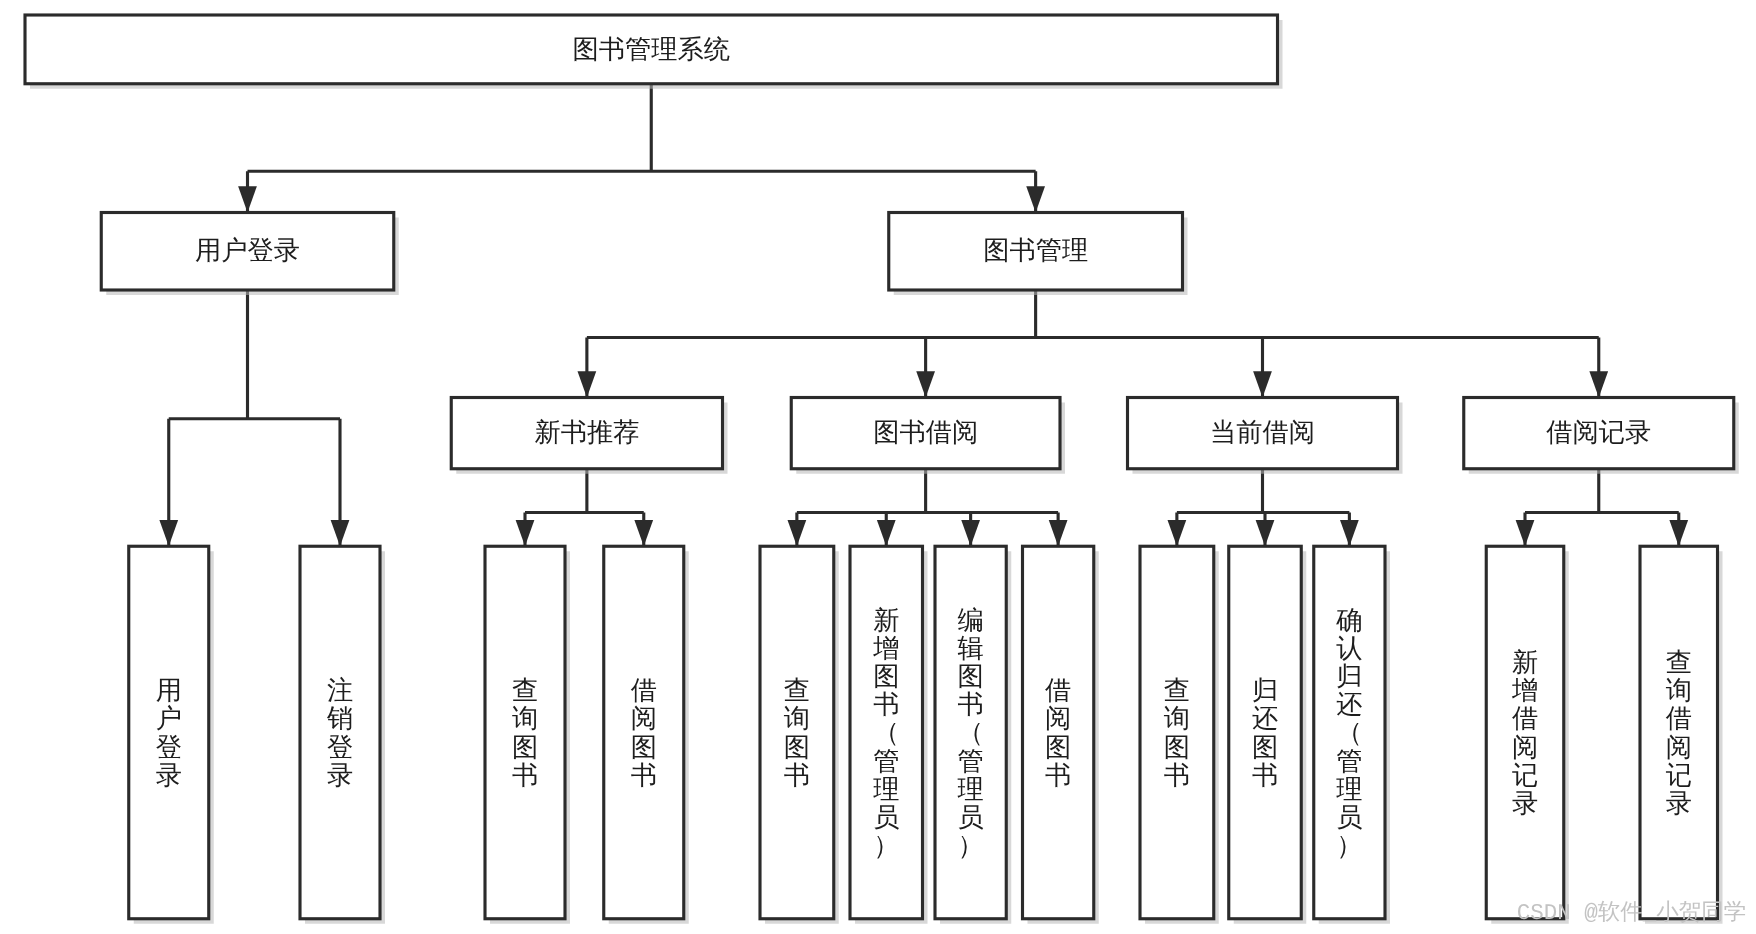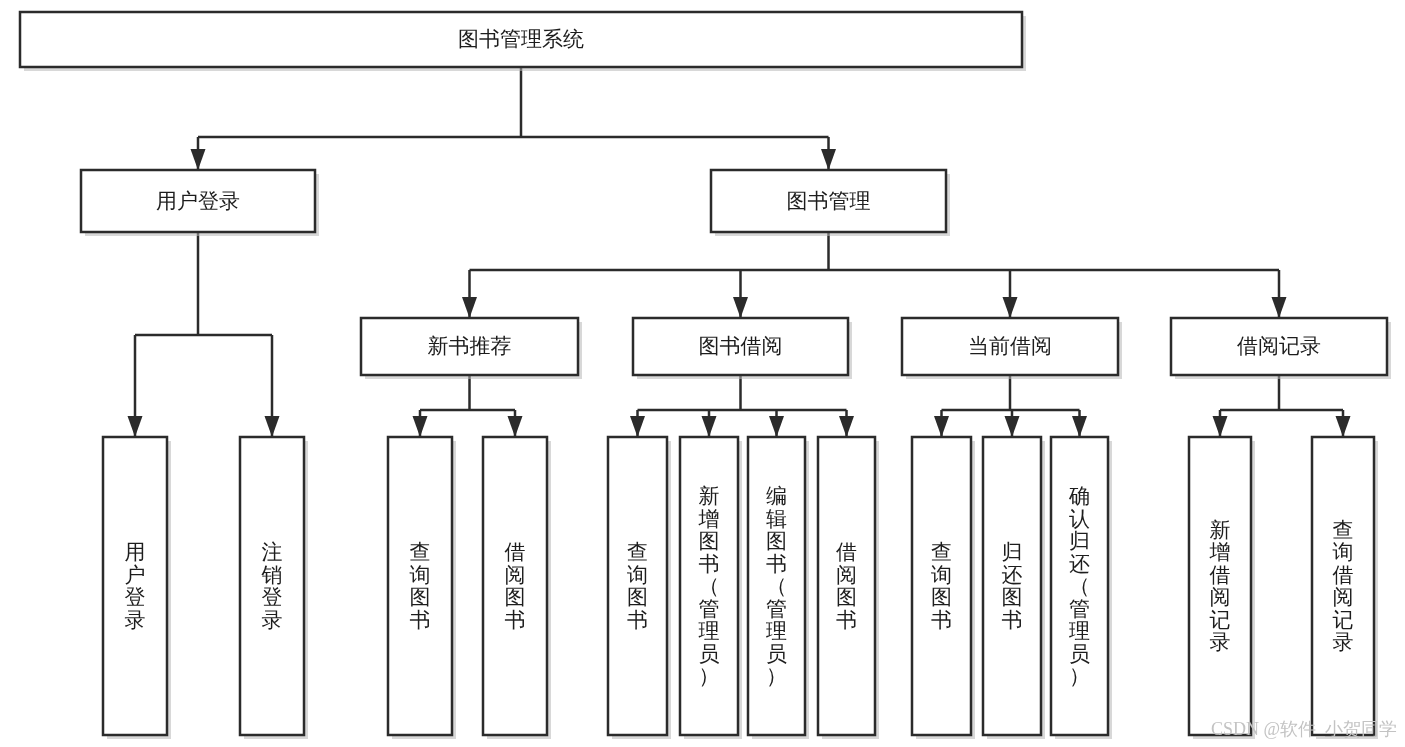--- a/index.html
+++ b/index.html
@@ -56,21 +56,21 @@
   .node-label-v {
     font-family: "Liberation Sans", "DejaVu Sans", sans-serif;
     font-size: 21px;
     fill: #1d1d1d;
     text-anchor: middle;
   }
   .watermark-text {
     position: absolute;
     right: 8px;
     bottom: 6px;
-    font-family: Liberation Serif, serif;
+    font-family: Liberation Mono, monospace;
     font-size: 18px;
     color: #c3c3c3;
     white-space: nowrap;
     user-select: none;
     text-align: center;
   }
 </style>
 </head>
 <body>
 

